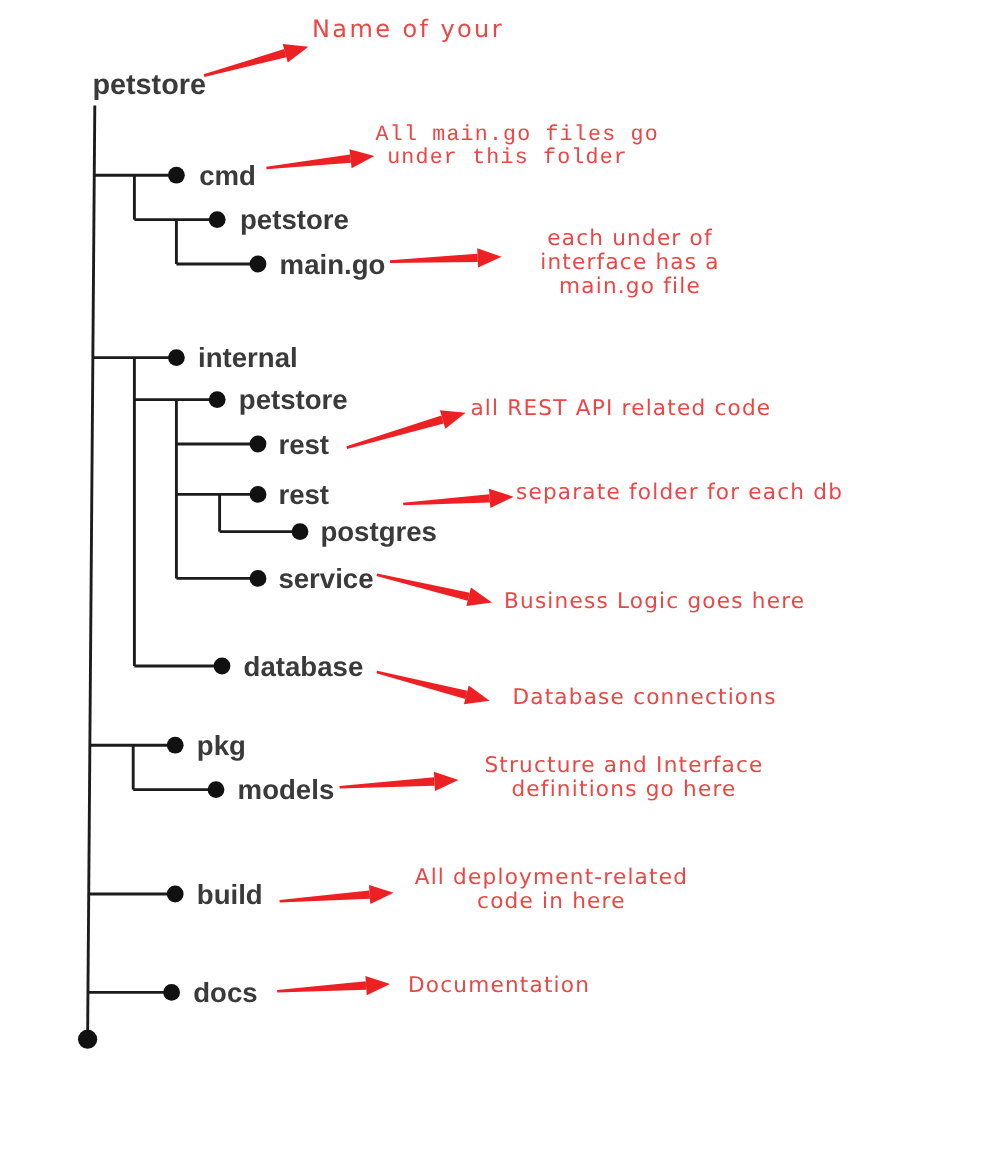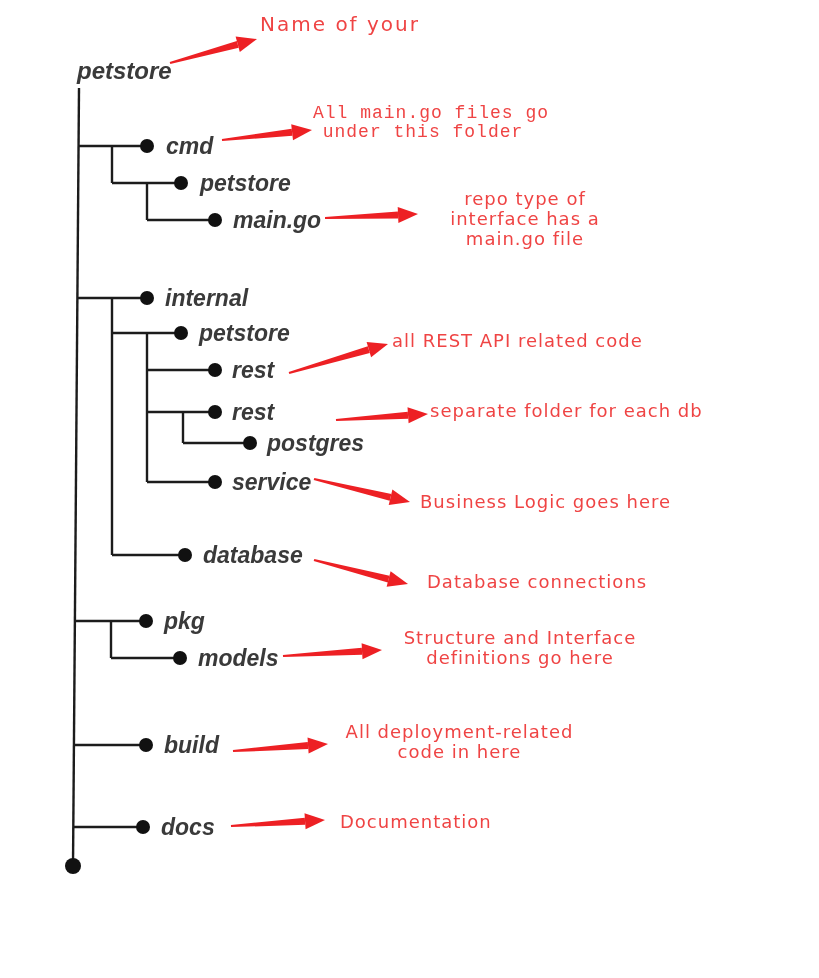--- a/index.html
+++ b/index.html
@@ -22,21 +22,20 @@
   }
   .node-label {
     position: absolute;
     font-family: "Liberation Sans", "DejaVu Sans", sans-serif;
     font-weight: bold;
     font-size: 23px;
     line-height: 26px;
     color: #3a3a3a;
     white-space: nowrap;
     letter-spacing: 0px;
-    font-style: italic;
   }
   .node-label.root {
     font-size: 24px;
     line-height: 28px;
   }
   .note {
     position: absolute;
     font-family: "DejaVu Sans", sans-serif;
     font-size: 18px;
     line-height: 20px;
@@ -146,21 +145,21 @@
   <div class="note root-note center" style="left:250px;top:10px;width:180px">
     <div>Name of your</div>
   </div>
 
   <div class="note cmd-note center" style="left:313px;top:104px;width:220px">
     <div>All main.go files go</div>
     <div>under this folder</div>
   </div>
 
   <div class="note center" style="left:430px;top:189px;width:190px">
-    <div>repo type of</div>
+    <div>each under of</div>
     <div>interface has a</div>
     <div>main.go file</div>
   </div>
 
   <div class="note" style="left:392px;top:331px">
     <div>all REST API related code</div>
   </div>
 
   <div class="note repo-note" style="left:430px;top:396px">
     <div>separate folder for each db</div>

